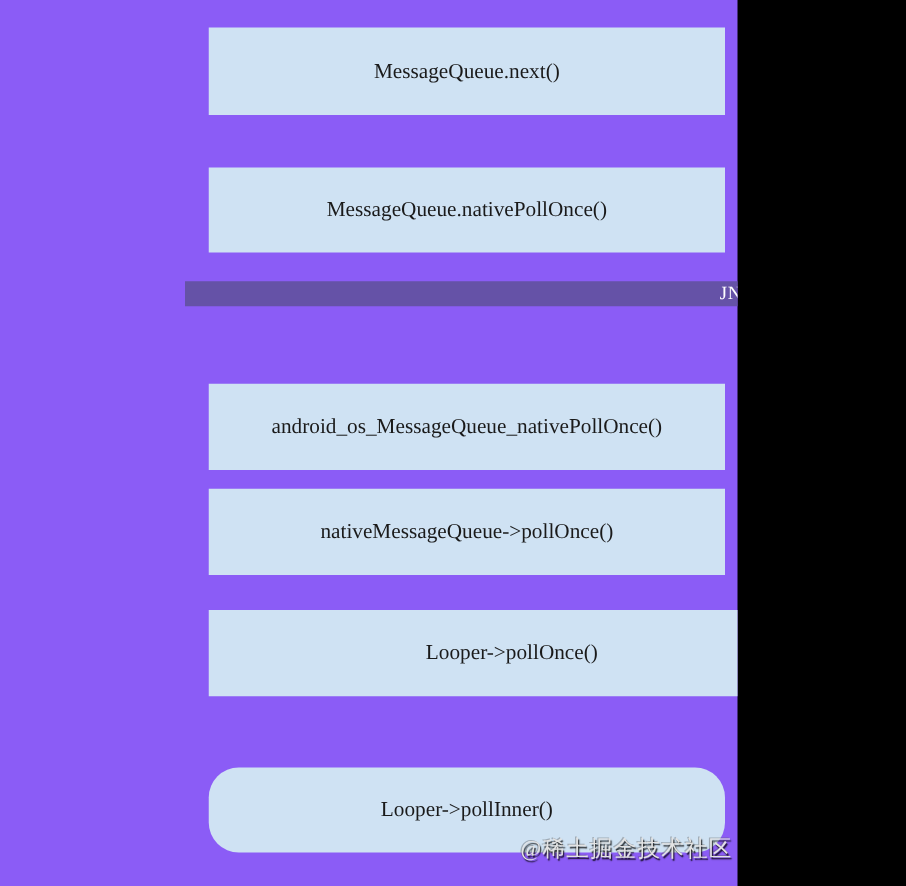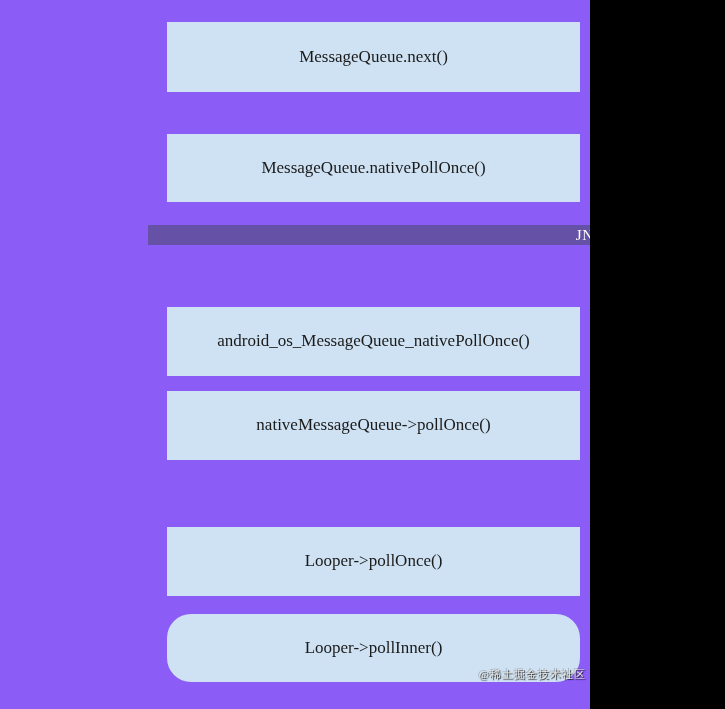--- a/index.html
+++ b/index.html
@@ -26,41 +26,41 @@
     justify-content: center;
     font-size: 17px;
     line-height: 1.2;
     text-align: center;
     white-space: nowrap;
   }
   .n0 { top: 22px;  height: 70px; }
   .n1 { top: 134px; height: 68px; }
   .n3 { top: 259px; height: 69px; margin-top: 48px; }
   .n4 { top: 391px; height: 69px; justify-content: center; }
-  .n5 { top: 527px; height: 69px; }
+  .n5 { top: 488px; height: 69px; padding-left: 36px; }
   .n6 { top: 614px; height: 68px; border-radius: 24px; }
   .jni-bar {
     position: absolute;
     top: 225px;
     left: 148px;
     width: 451px;
     height: 20px;
     background: #6552a7;
     color: #ffffff;
     display: flex;
     align-items: center;
     justify-content: flex-end;
     font-size: 15px;
     letter-spacing: 0.5px;
   }
   .watermark {
     position: absolute;
     top: 667px;
     right: 4px;
-    font-size: 11px;
+    font-size: 18px;
     color: #e3e3e3;
     text-shadow: 1px 1px 1px rgba(0,0,0,0.85), -1px -1px 0 rgba(90,90,90,0.4);
     white-space: nowrap;
     letter-spacing: 1px;
   }
 </style>
 </head>
 <body>
 
 <div class="canvas">

